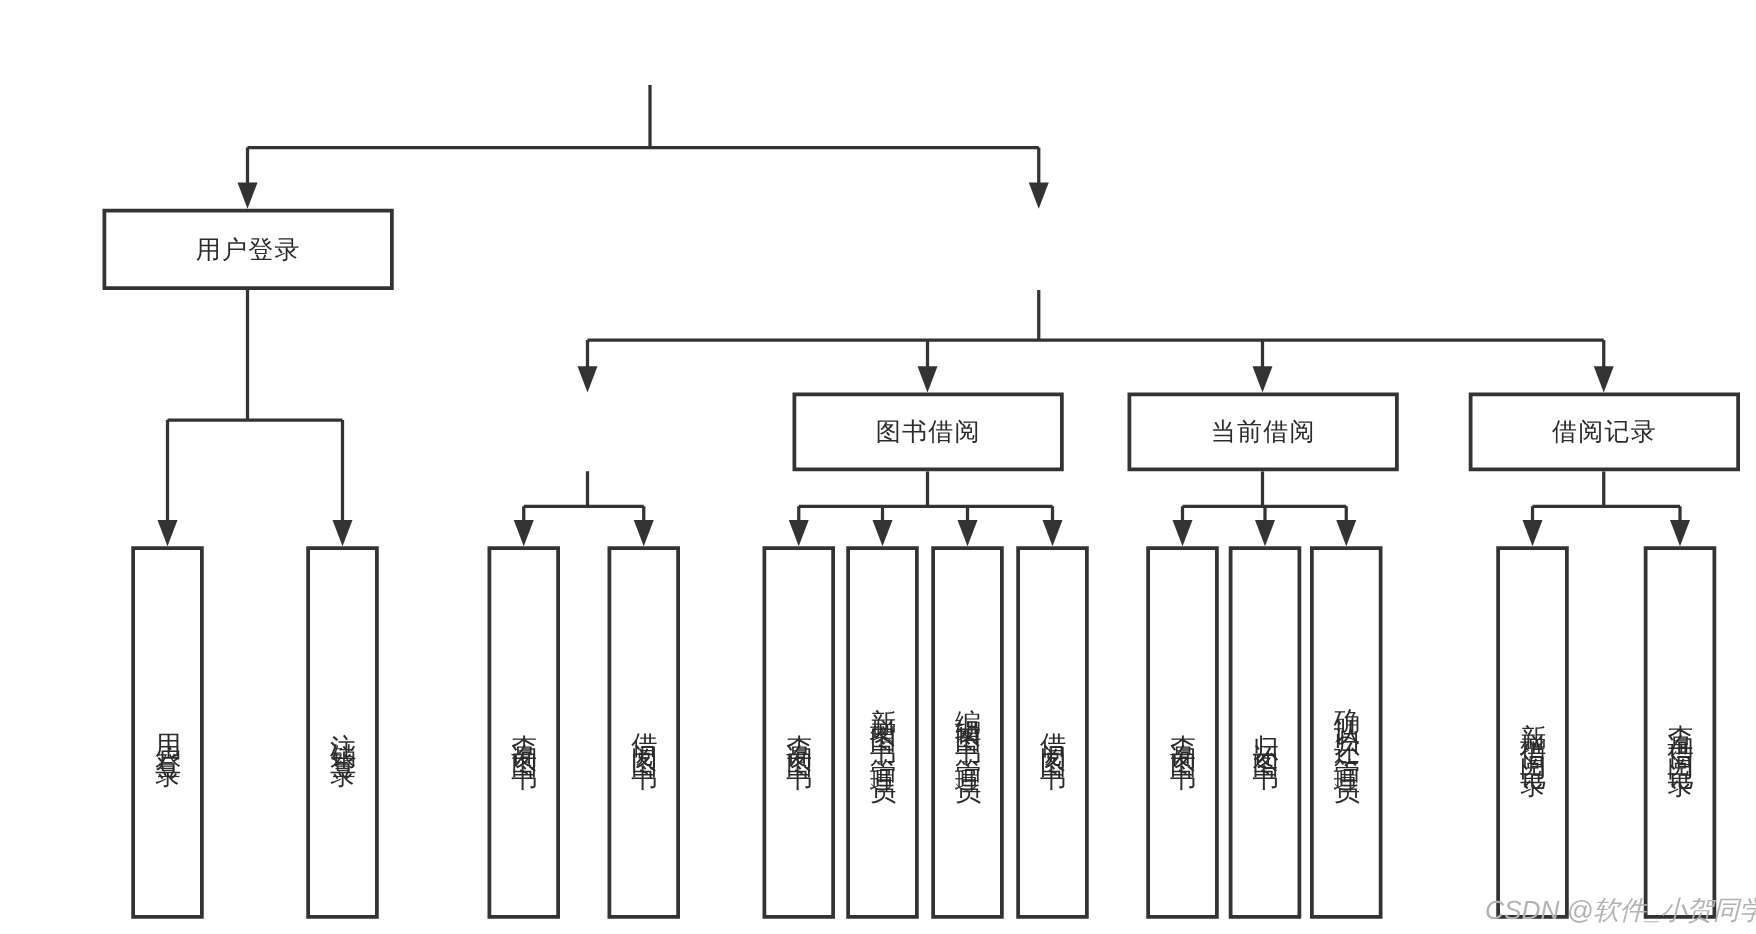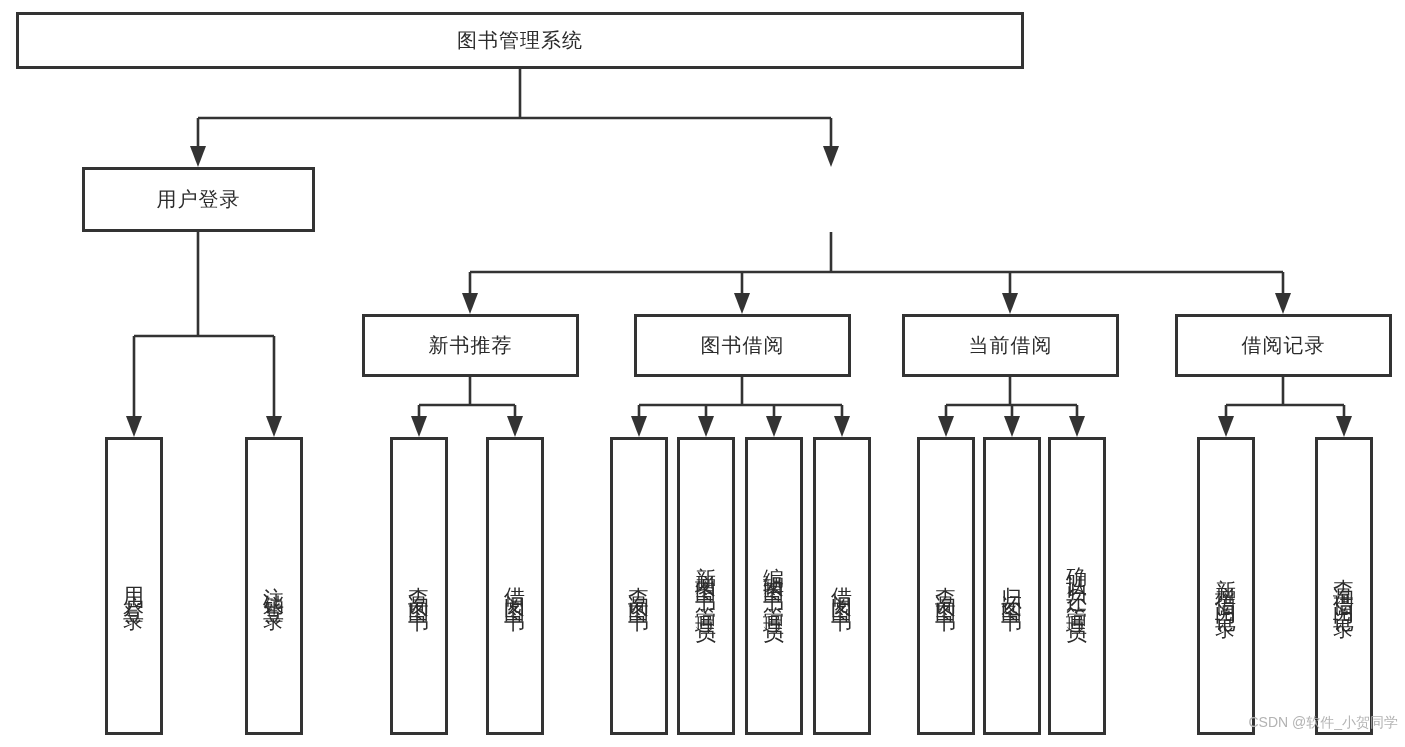--- a/index.html
+++ b/index.html
@@ -33,25 +33,26 @@
     font-size:21px;
     letter-spacing:8px;
     line-height:1;
     color:var(--text);
     white-space:nowrap;
   }
   .watermark{
     position:absolute;
     left:1188px;top:714px;
     width:210px;
-    font-size:14px;
+    font-size:21px;
     color:var(--wm);
     text-align:right;
     white-space:nowrap;
     z-index:5;
+    font-style:italic;
   }
   
   #n-root{left:16px;top:12px;width:1008px;height:57px;}
   #n-login{left:82px;top:167px;width:233px;height:65px;}
   #n-mgmt{left:712px;top:167px;width:235px;height:65px;}
   #n-newbook{left:362px;top:314px;width:217px;height:63px;}
   #n-borrow{left:634px;top:314px;width:217px;height:63px;}
   #n-current{left:902px;top:314px;width:217px;height:63px;}
   #n-records{left:1175px;top:314px;width:217px;height:63px;}
   #n-login-leaf{left:105px;}
@@ -109,31 +110,25 @@
       <polygon points="766,416 782,416 774,437"></polygon>
       <polygon points="834,416 850,416 842,437"></polygon>
       <polygon points="938,416 954,416 946,437"></polygon>
       <polygon points="1004,416 1020,416 1012,437"></polygon>
       <polygon points="1069,416 1085,416 1077,437"></polygon>
       <polygon points="1218,416 1234,416 1226,437"></polygon>
       <polygon points="1336,416 1352,416 1344,437"></polygon>
     </g>
   </svg>
 
-  <div class="node hbox" id="n-root">
-    <span>图书管理系统</span>
-  </div>
 
   <div class="node hbox" id="n-login">
     <span>用户登录</span>
   </div>
 
-  <div class="node hbox" id="n-newbook">
-    <span>新书推荐</span>
-  </div>
   <div class="node hbox" id="n-borrow">
     <span>图书借阅</span>
   </div>
   <div class="node hbox" id="n-current">
     <span>当前借阅</span>
   </div>
   <div class="node hbox" id="n-records">
     <span>借阅记录</span>
   </div>
 

